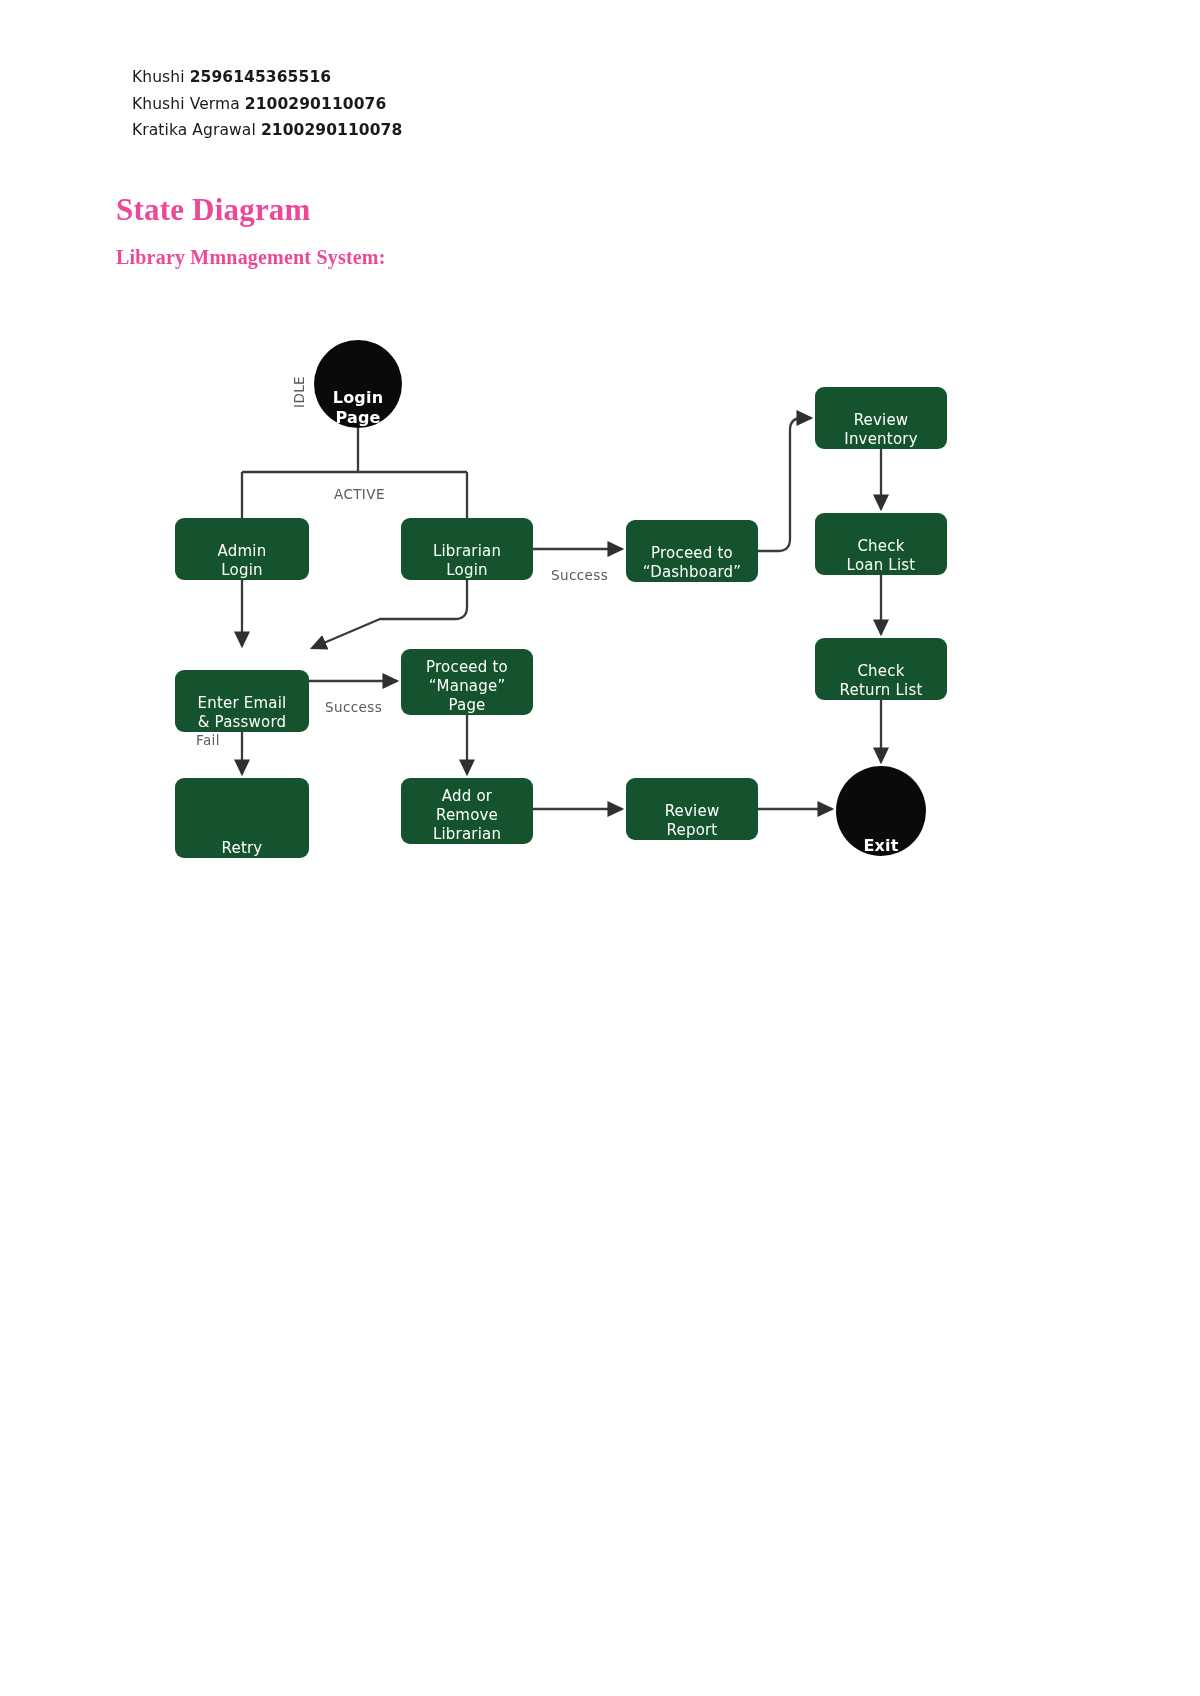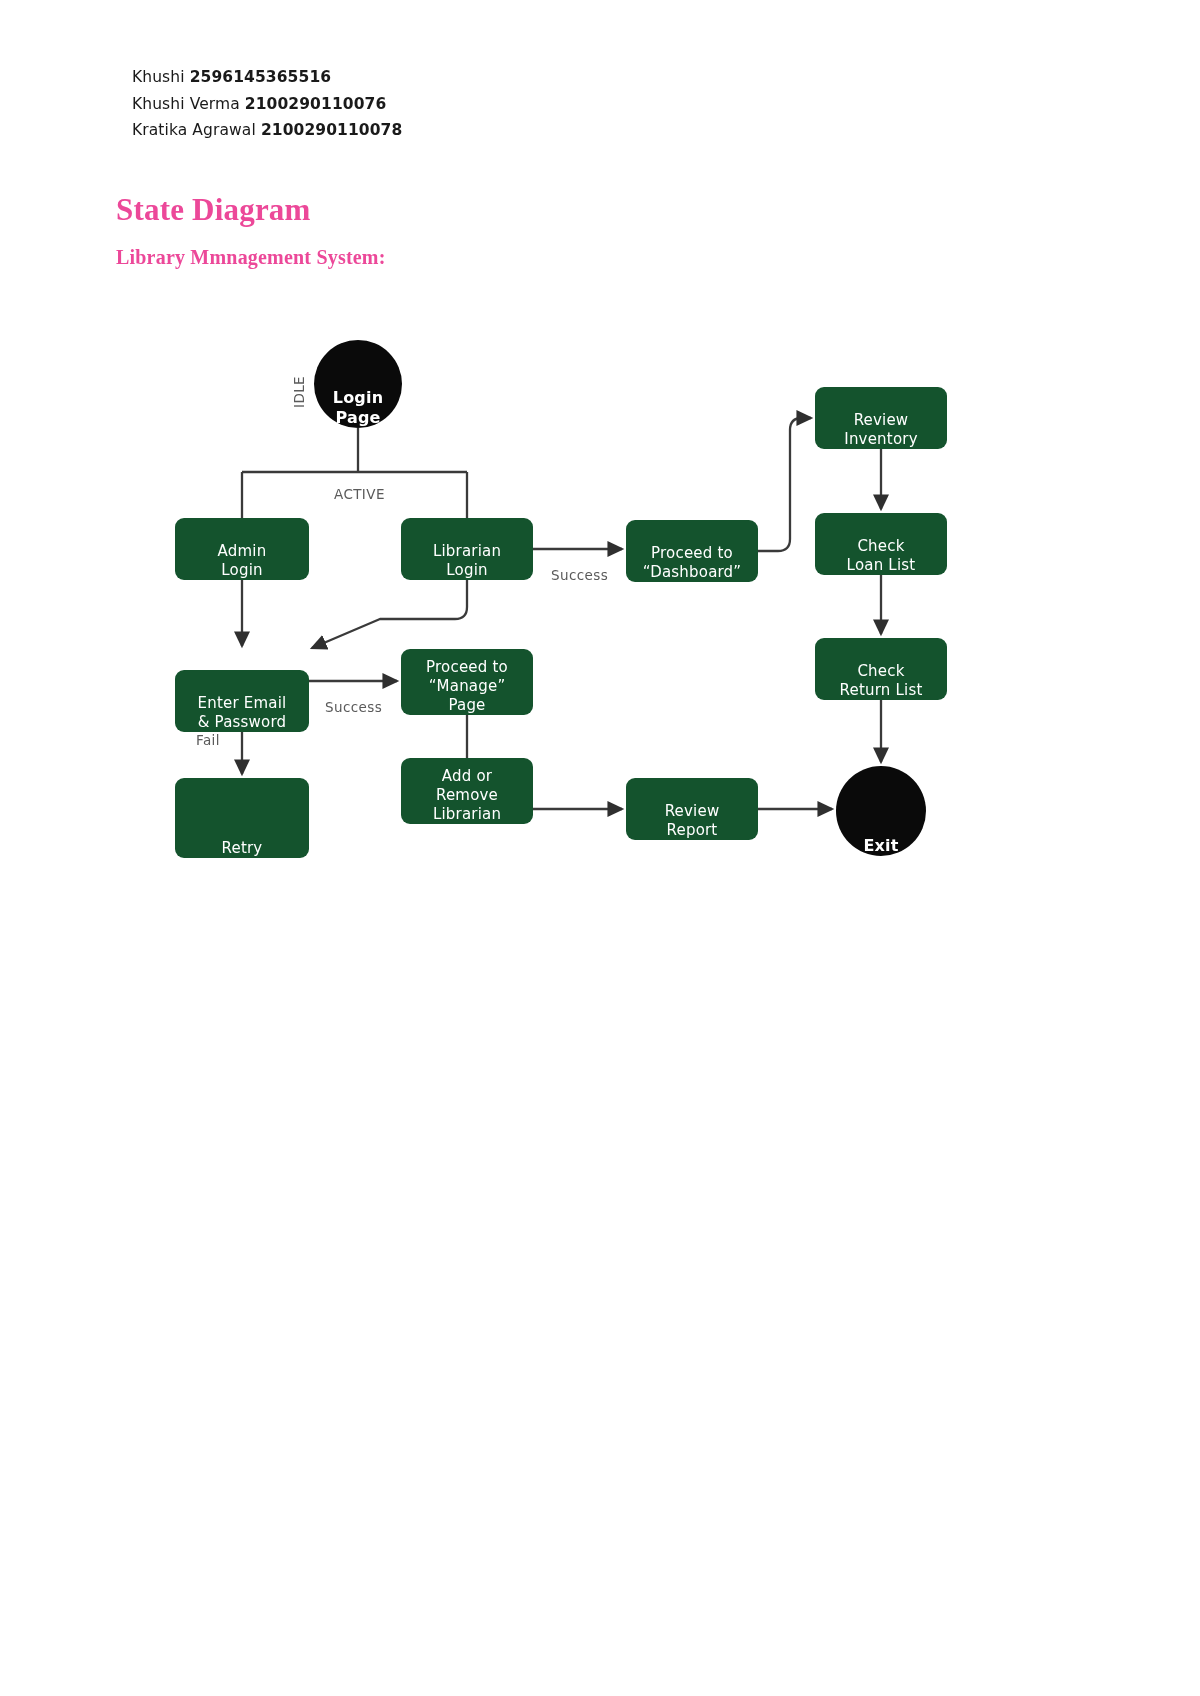--- a/index.html
+++ b/index.html
@@ -220,21 +220,21 @@
     <div class="node box" style="left:401px; top:339px; width:132px; height:66px;">
       <span class="label">Proceed to
 “Manage”
 Page</span>
     </div>
 
     <div class="node box" style="left:175px; top:468px; width:134px; height:80px;">
       <span class="label">Retry</span>
     </div>
 
-    <div class="node box" style="left:401px; top:448px; width:132px; height:66px;">
+    <div class="node box" style="left:401px; top:468px; width:132px; height:66px;">
       <span class="label">Add or
 Remove
 Librarian</span>
     </div>
 
     <div class="node box" style="left:626px; top:468px; width:132px; height:62px;">
       <span class="label">Review
 Report</span>
     </div>
 

